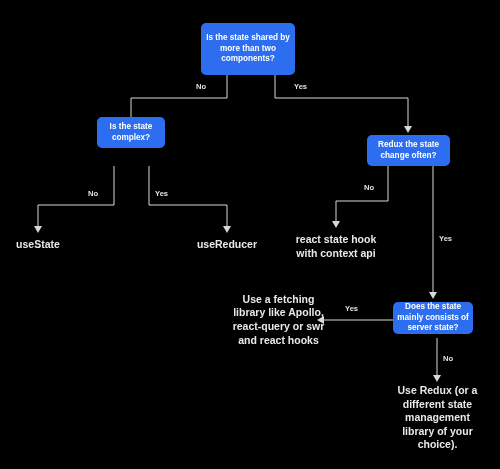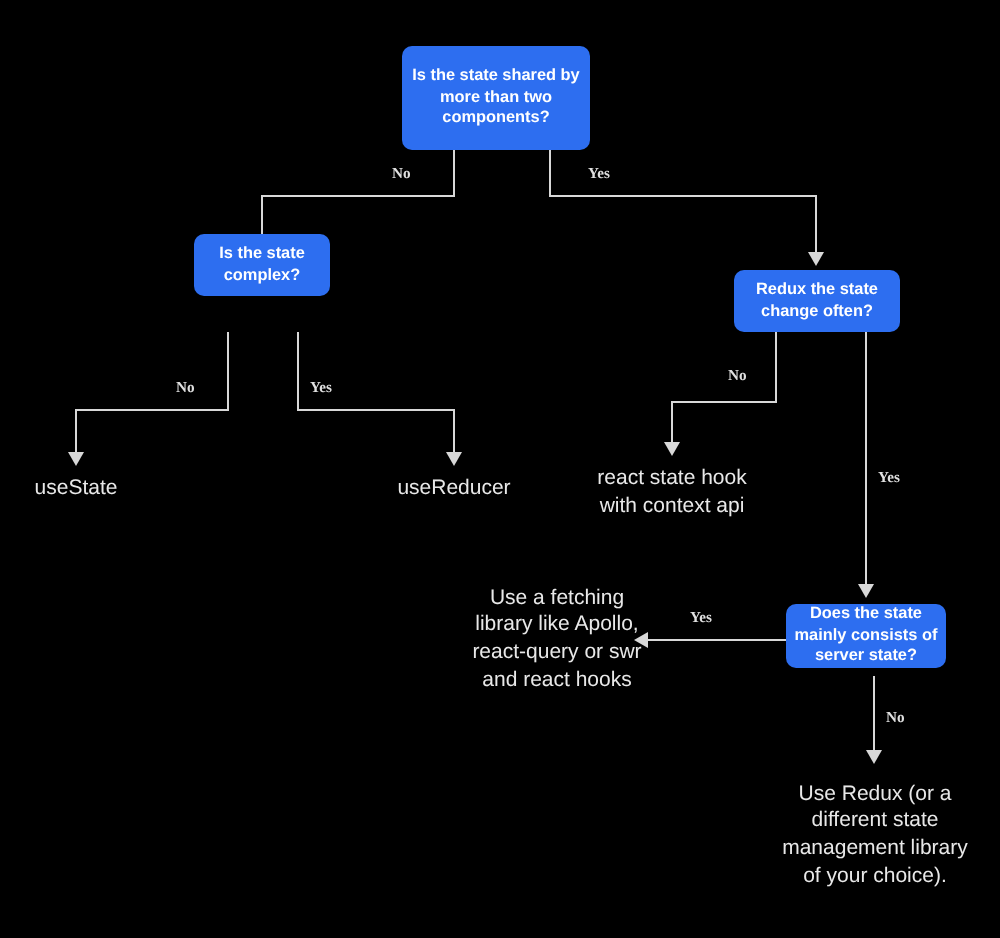--- a/index.html
+++ b/index.html
@@ -35,32 +35,31 @@
     border-radius: 5px;
     color: #ffffff;
     font-size: 8.2px;
     font-weight: bold;
     line-height: 1.32;
     padding: 2px 4px;
   }
   .node-terminal {
     color: #e8e8e8;
     font-size: 10.5px;
-    font-weight: normal;
+    font-weight: bold;
     line-height: 1.30;
     background: transparent;
   }
   .edge-label {
     position: absolute;
     color: #e0e0e0;
     font-size: 7.6px;
     font-weight: bold;
     white-space: nowrap;
     text-align: center;
-    font-family: Liberation Serif, serif;
   }
 </style>
 </head>
 <body>
 
 <div id="canvas">
   <svg id="edge-layer" viewBox="0 0 500 469">
       <g>
         <path d="M 227 64 L 227 98 L 131 98 L 131 129" fill="none" stroke="#d8d8d8" stroke-width="1"></path>
         <polygon points="131,133 127,126 135,126" fill="#d8d8d8"></polygon>

